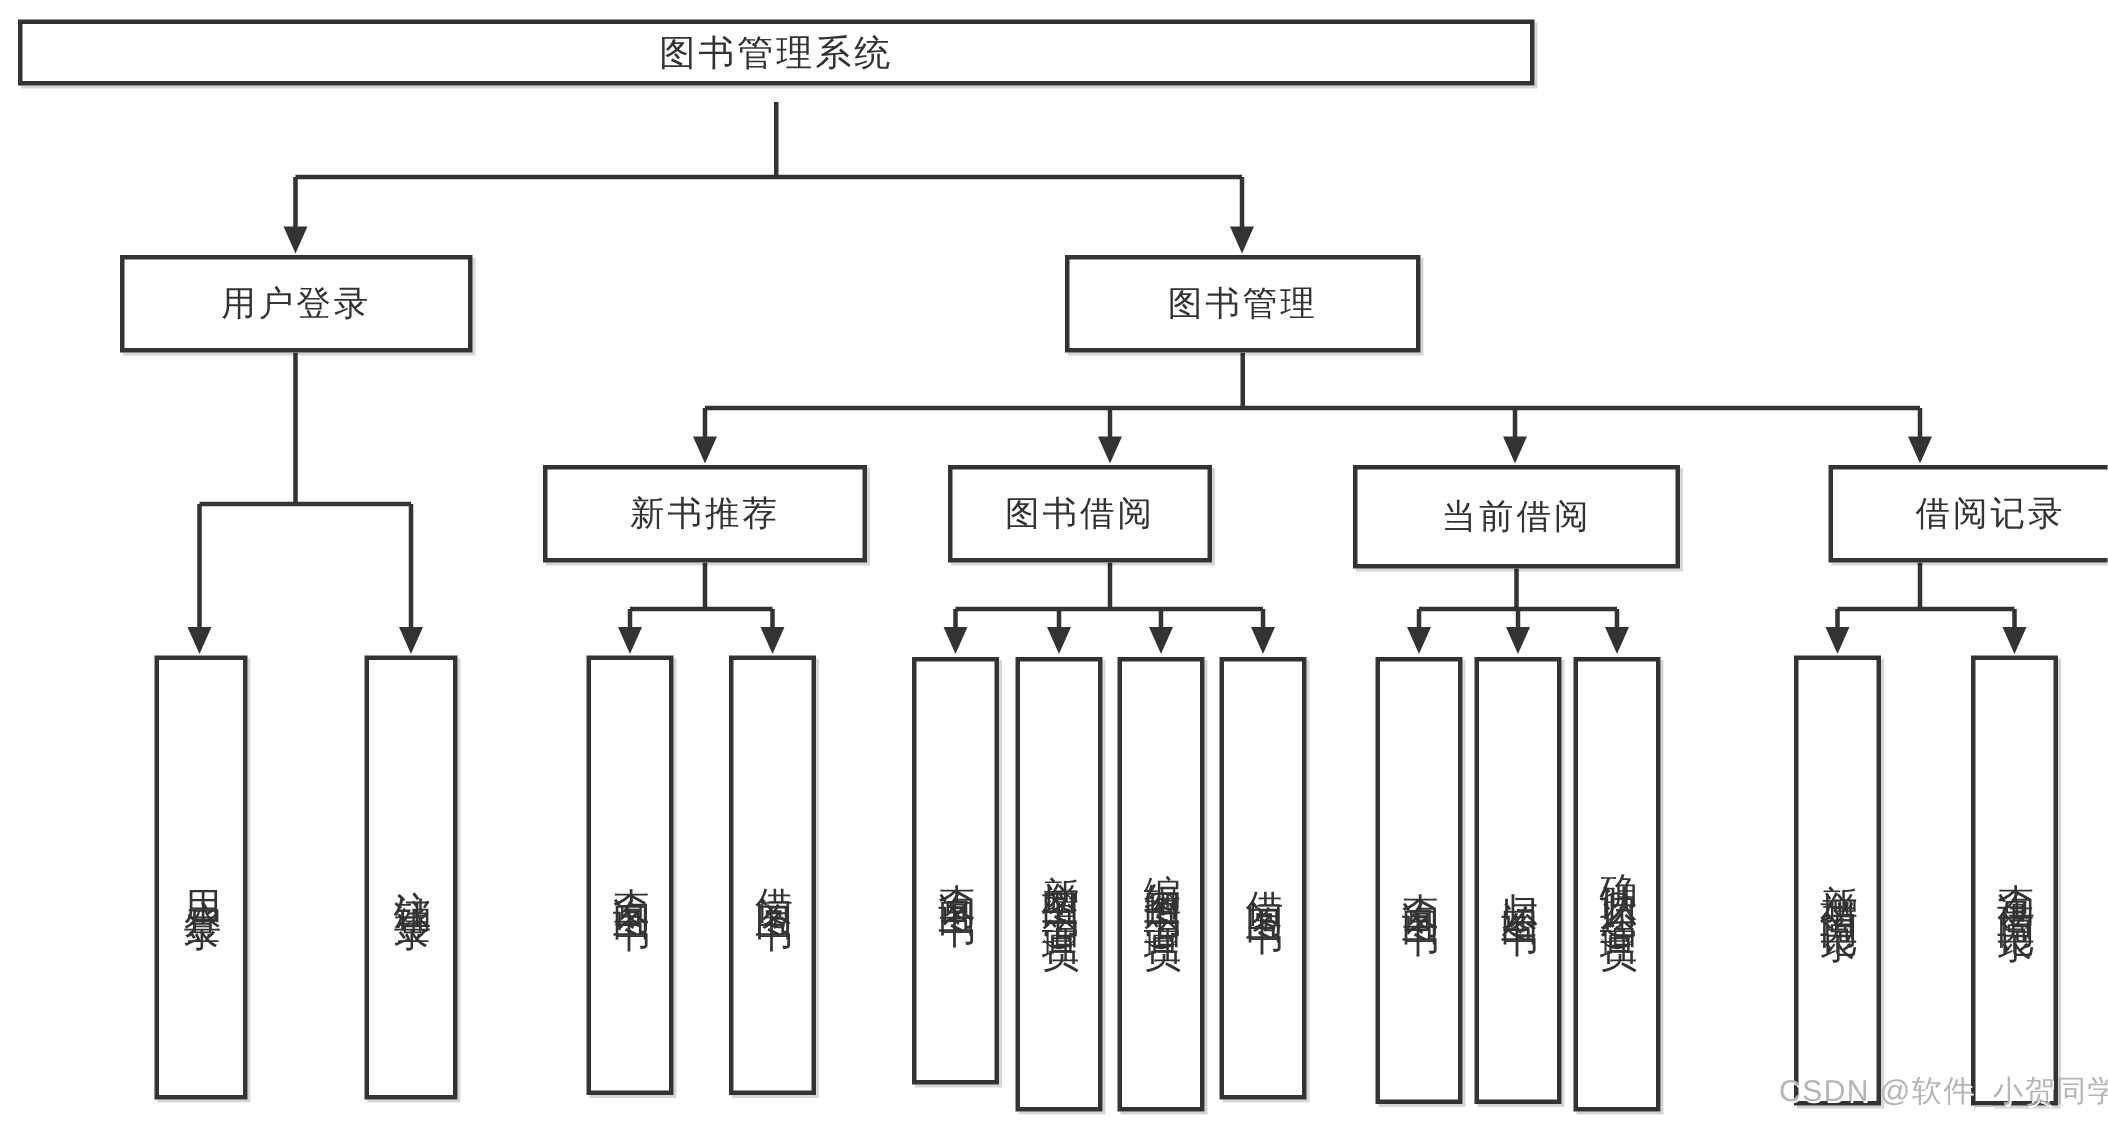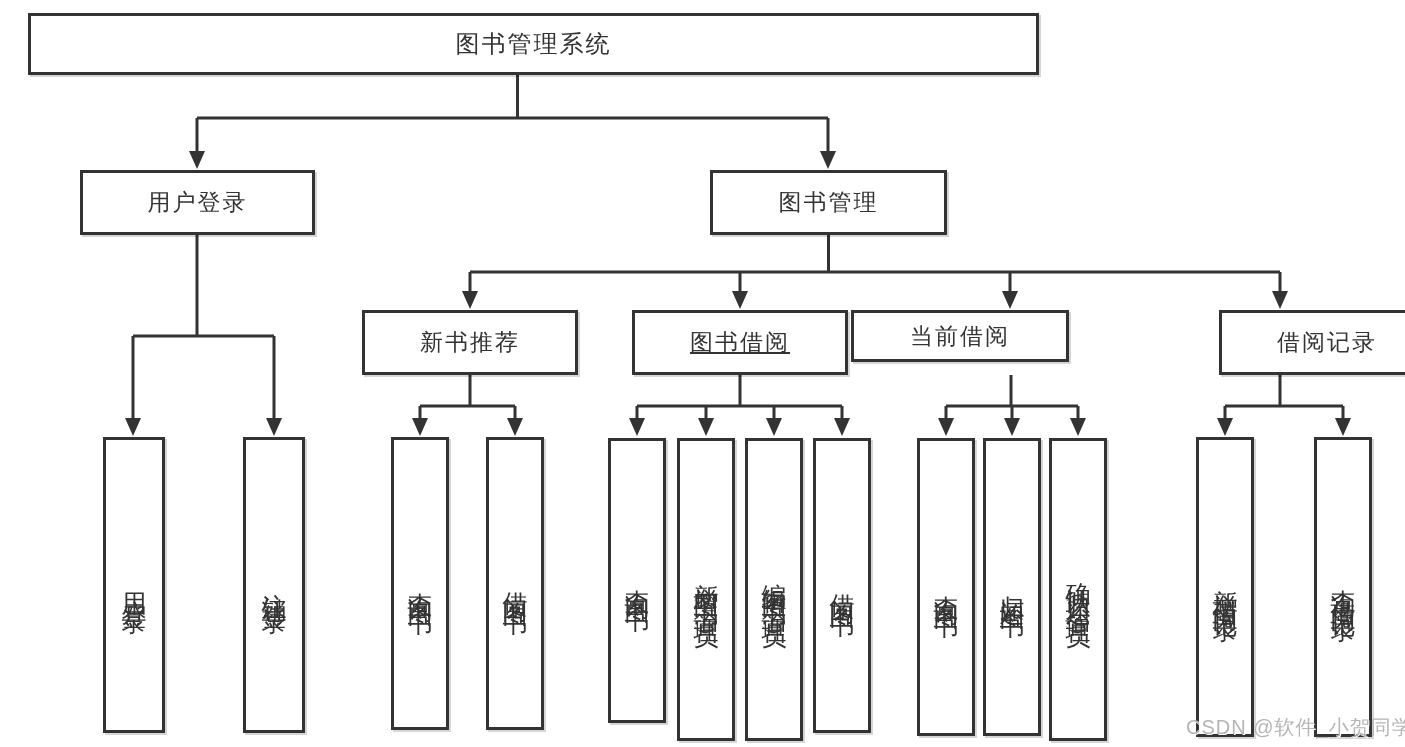--- a/index.html
+++ b/index.html
@@ -80,28 +80,28 @@
              M698 418 L714 418 L706 436 Z
              M766 418 L782 418 L774 436 Z
              M834 418 L850 418 L842 436 Z
              M938 418 L954 418 L946 436 Z
              M1004 418 L1020 418 L1012 436 Z
              M1070 418 L1086 418 L1078 436 Z
              M1217 418 L1233 418 L1225 436 Z
              M1335 418 L1351 418 L1343 436 Z"></path>
   </svg>
 
-  <div class="hnode root" style="left:28px; top:13px; width:1011px; height:62px;">图书管理系统</div>
+  <div class="hnode root" style="left:12px; top:13px; width:1011px; height:44px;">图书管理系统</div>
 
   <div class="hnode" style="left:80px; top:170px; width:235px; height:65px;">用户登录</div>
   <div class="hnode" style="left:362px; top:310px; width:216px; height:65px;">新书推荐</div>
 
   <div class="hnode" style="left:710px; top:170px; width:237px; height:65px;">图书管理</div>
-  <div class="hnode" style="left:632px; top:310px; width:216px; height:65px;text-decoration:underline;">图书借阅</div>
-  <div class="hnode" style="left:851px; top:310px; width:218px; height:52px;">当前借阅</div>
+  <div class="hnode" style="left:632px; top:310px; width:176px; height:65px;">图书借阅</div>
+  <div class="hnode" style="left:902px; top:310px; width:218px; height:69px;">当前借阅</div>
   <div class="hnode" style="left:1172px; top:310px; width:216px; height:65px;margin-left:47px;">借阅记录</div>
 
   <div class="vnode" style="left:103px; top:437px; width:62px; height:296px;">用户登录</div>
   <div class="vnode" style="left:243px; top:437px; width:62px; height:296px;">注销登录</div>
 
   <div class="vnode" style="left:391px; top:437px; width:58px; height:293px;">查询图书</div>
   <div class="vnode" style="left:486px; top:437px; width:58px; height:293px;">借阅图书</div>
 
   <div class="vnode" style="left:608px; top:438px; width:58px; height:285px;">查询图书</div>
   <div class="vnode" style="left:677px; top:438px; width:58px; height:303px;">新增图书（管理员）</div>

